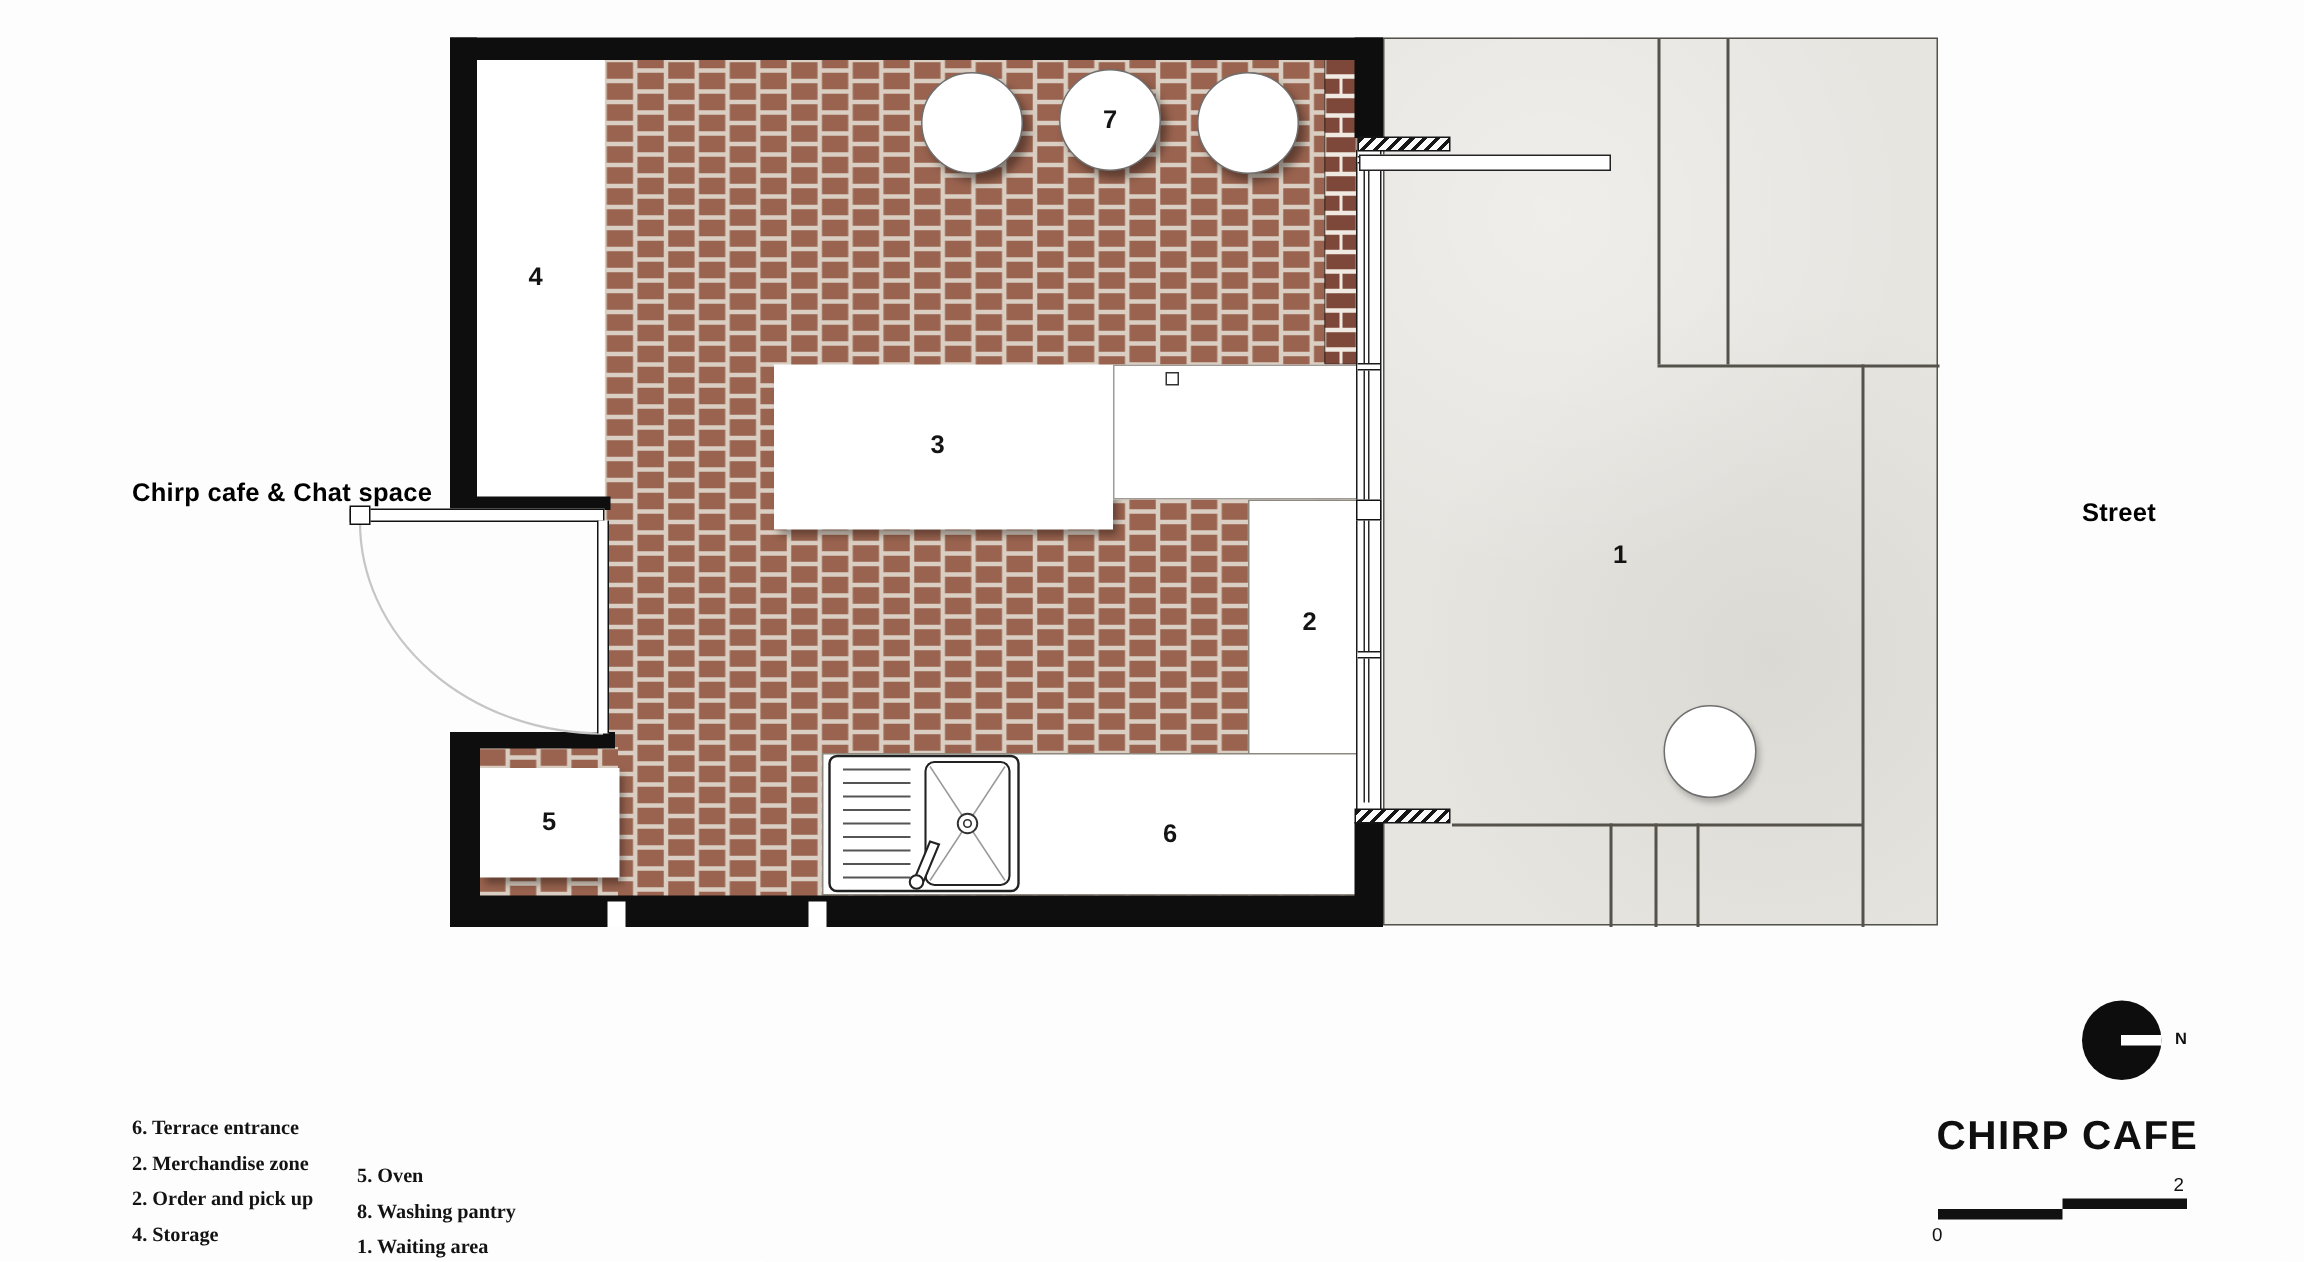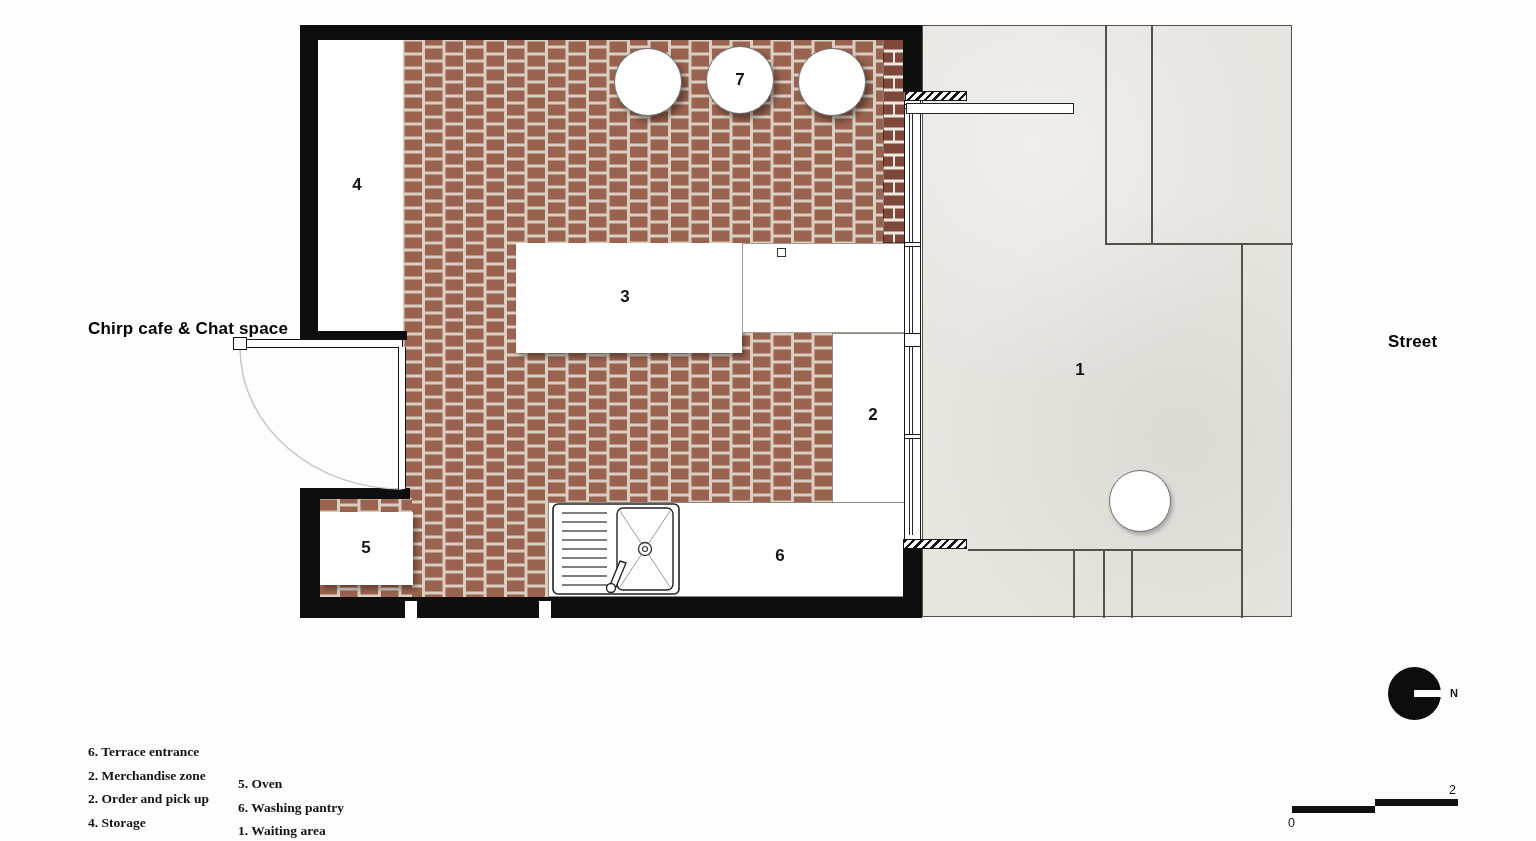--- a/index.html
+++ b/index.html
@@ -228,27 +228,28 @@
   <div class="annotation" style="left:1388px; top:332px;">Street</div>
 
   <div class="legend" style="left:88px; top:740px;">
     <div>6. Terrace entrance</div>
     <div>2. Merchandise zone</div>
     <div>2. Order and pick up</div>
     <div>4. Storage</div>
   </div>
   <div class="legend" style="left:238px; top:772px;">
     <div>5. Oven</div>
-    <div>6. Washing pantry</div>
+    <div>8. Washing pantry</div>
     <div>1. Waiting area</div>
   </div>
 
   <div id="north-circle"></div>
   <div id="north-slot"></div>
   <div id="north-n">N</div>
 
+  <div id="brand-title">CHIRP CAFE</div>
 
   <div class="scale-bar" style="left:1292px; top:806px; width:83px; height:7px;"></div>
   <div class="scale-bar" style="left:1375px; top:799px; width:83px; height:7px;"></div>
   <div class="scale-label" style="left:1288px; top:816px;">0</div>
   <div class="scale-label" style="left:1449px; top:783px;">2</div>
 
 </div>
 
 </body></html>

